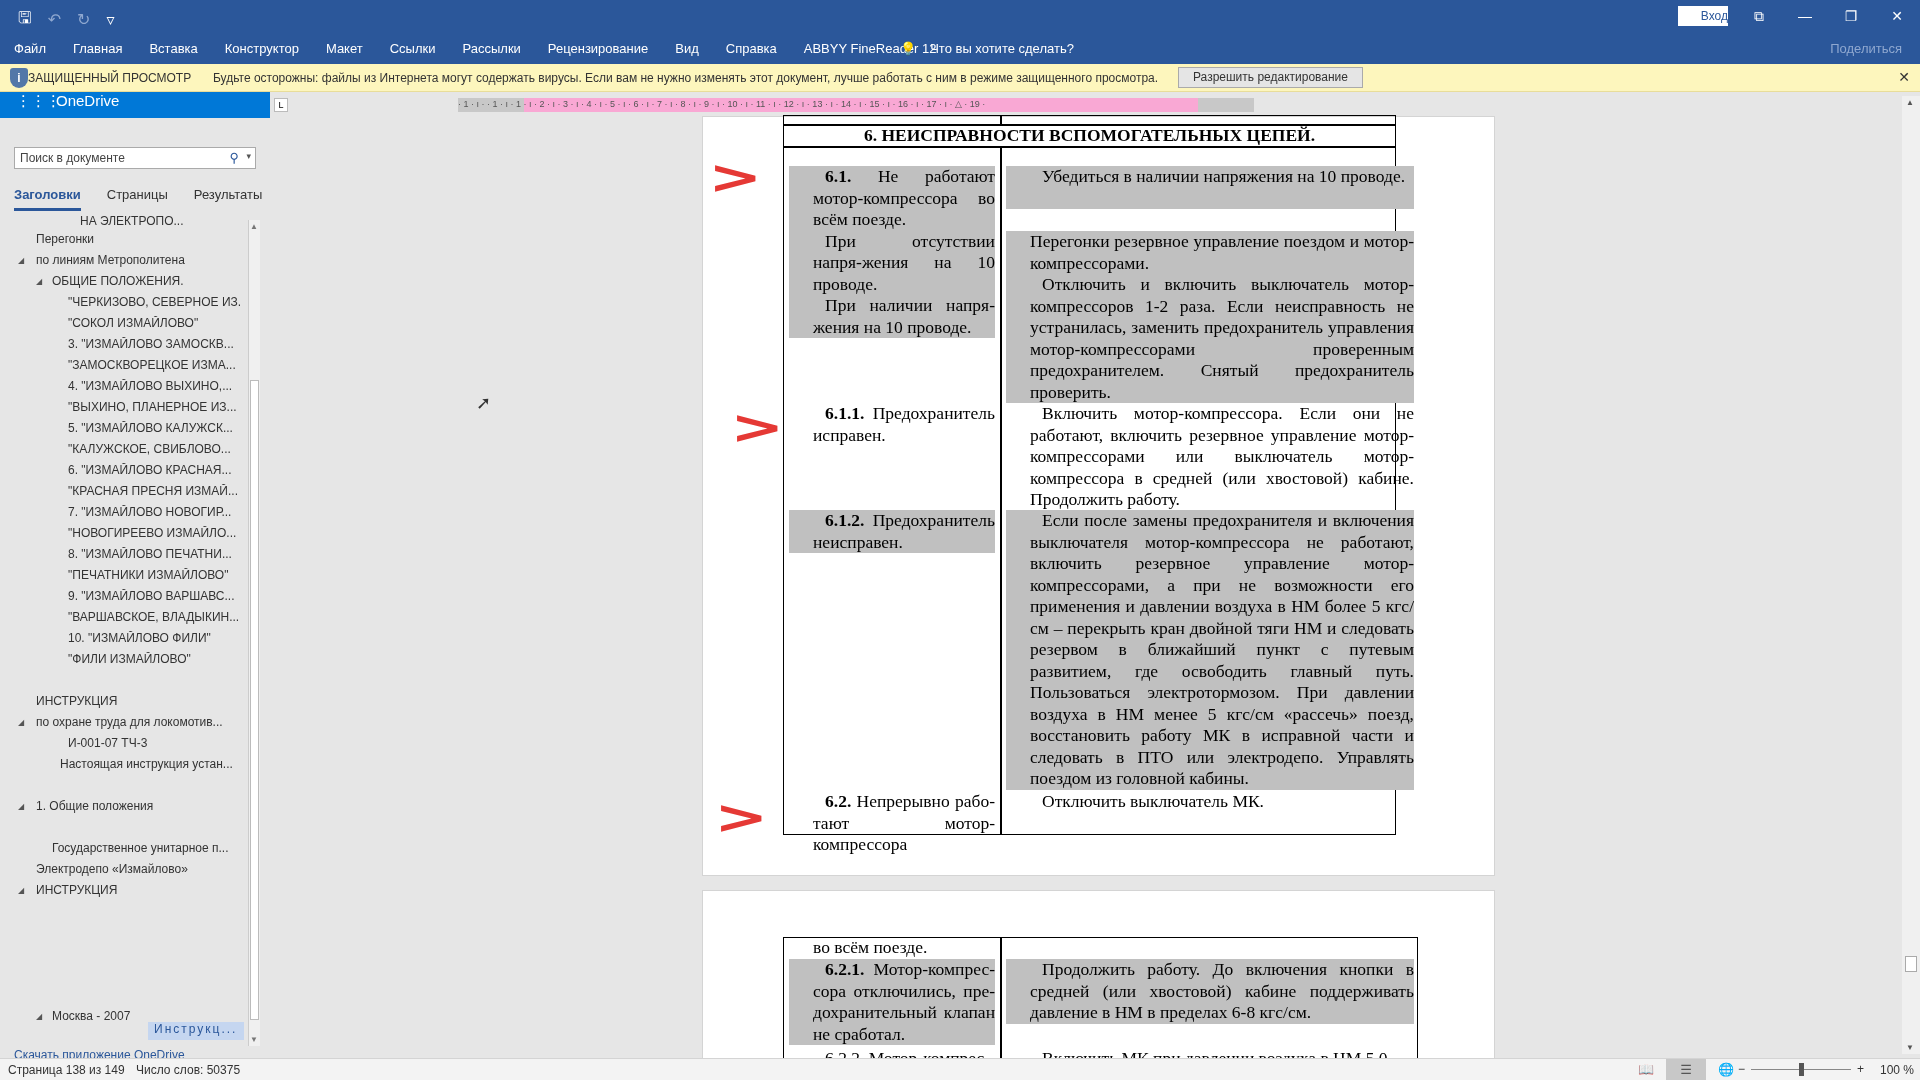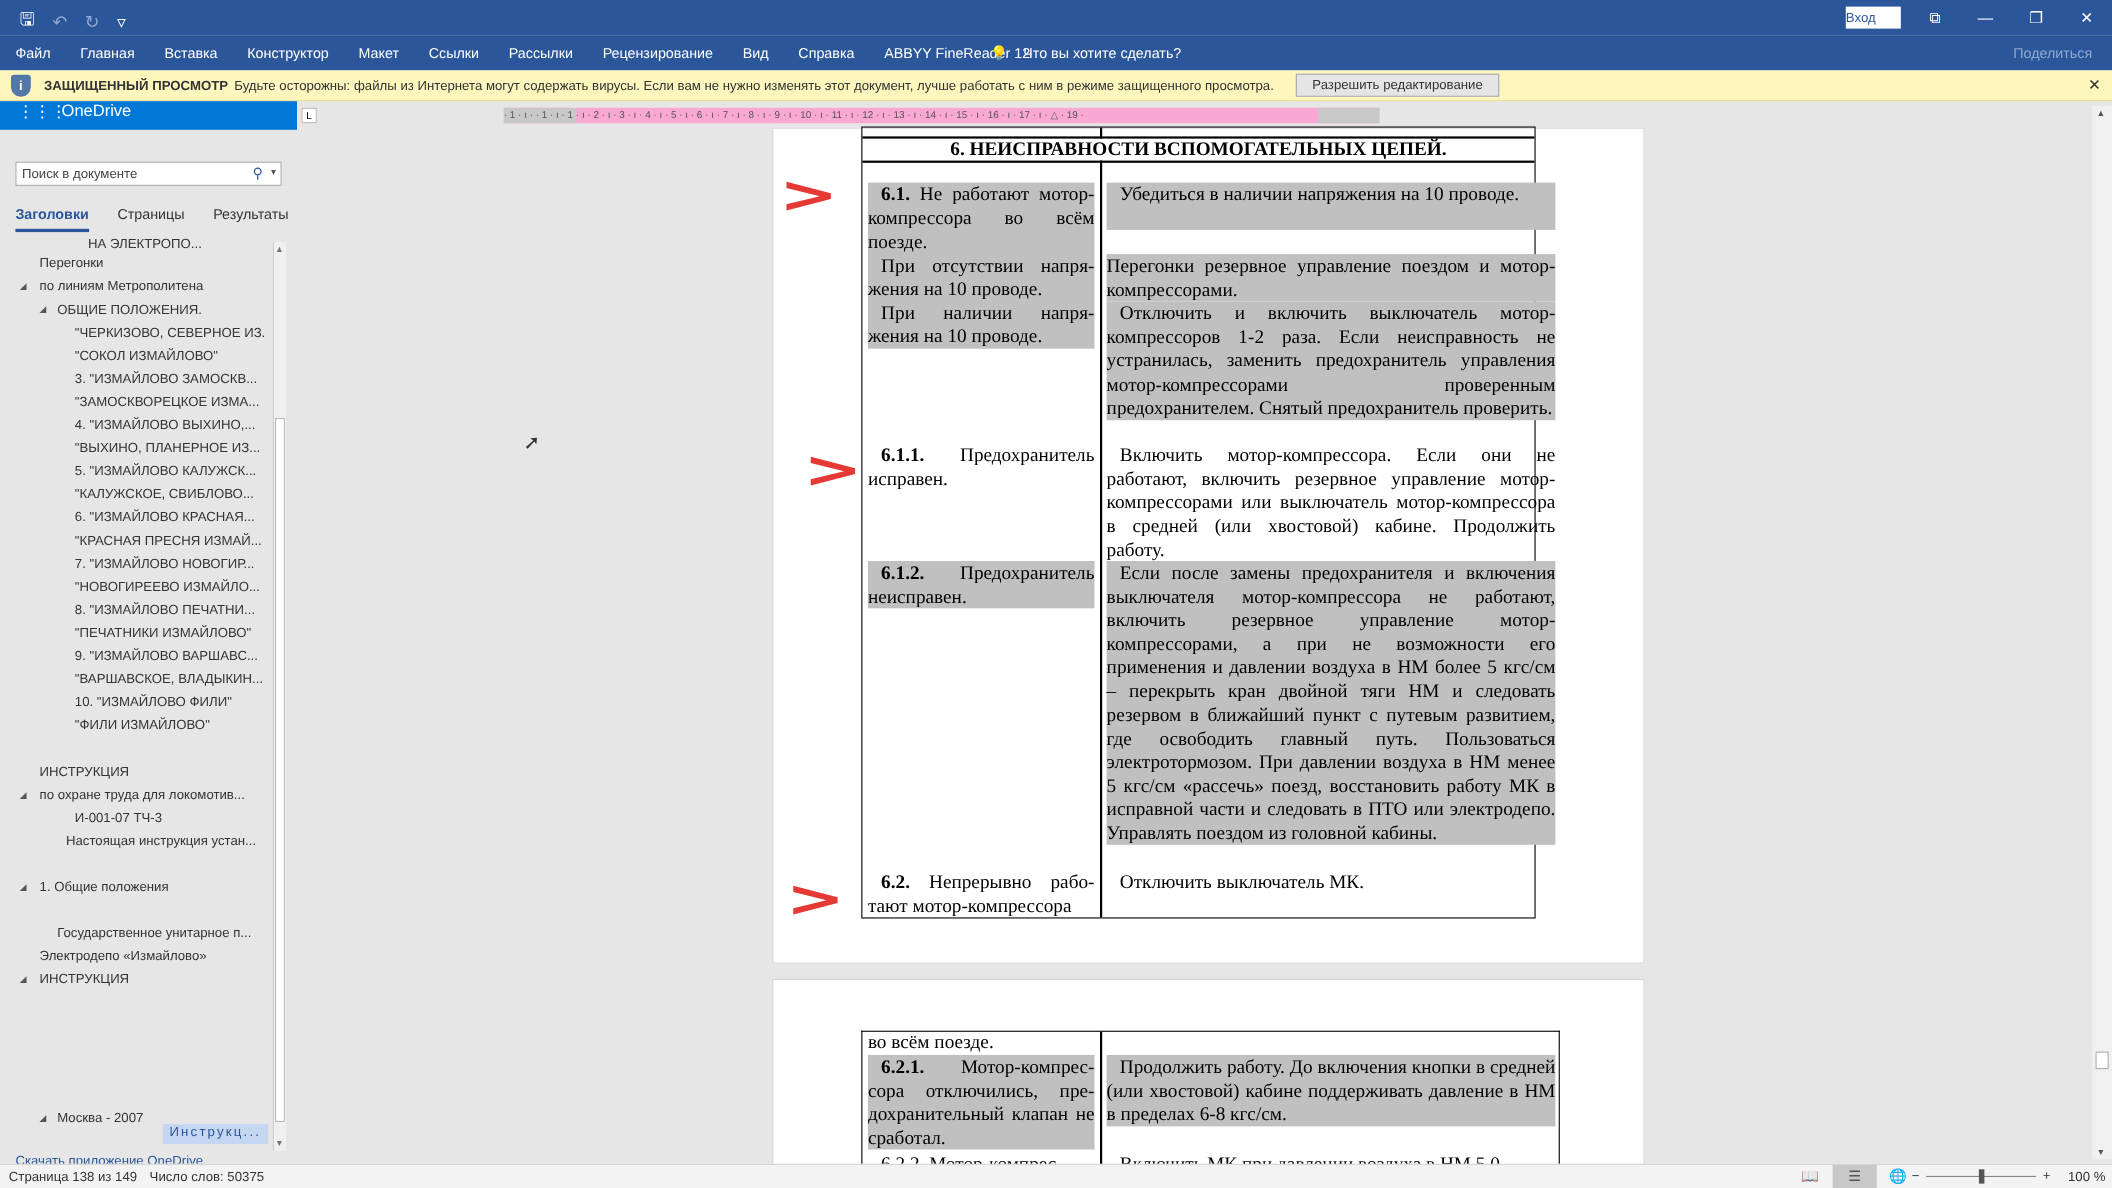--- a/index.html
+++ b/index.html
@@ -5,34 +5,34 @@
   * { box-sizing: border-box; margin: 0; padding: 0; }
   html, body { width: 1920px; height: 1080px; overflow: hidden; }
   body { font-family: "Liberation Sans", "DejaVu Sans", sans-serif; background: #e6e6e6; position: relative; }
 
   
   .titlebar { position: absolute; left: 0; top: 0; width: 1920px; height: 32px; background: #2b579a; color: #fff; }
   .qat { position: absolute; left: 18px; top: 6px; display: flex; gap: 16px; align-items: center; font-size: 16px; }
   .qat span { color: #fff; }
   .qat .dim { color: #8fa8d0; }
   .title-text { position: absolute; left: 0; width: 1920px; top: 7px; text-align: center; font-size: 13px; }
-  .signin { position: absolute; left: 1678px; top: 6px; width: 50px; height: 20px; background: #fff; color: #2b579a; font-size: 12px; text-align: left; line-height: 20px; }
+  .signin { position: absolute; left: 1678px; top: 6px; width: 50px; height: 20px; background: #fff; color: #2b579a; font-size: 12px; text-align: right; line-height: 20px; }
   .win-ctrls { position: absolute; right: 0; top: 0; display: flex; height: 32px; }
   .win-ctrls span { width: 46px; text-align: center; line-height: 32px; font-size: 14px; color: #fff; }
 
   
   .ribbon { position: absolute; left: 0; top: 32px; width: 1920px; height: 32px; background: #2b579a; color: #fff; font-size: 13px; }
   .ribbon .tabs { position: absolute; left: 14px; top: 9px; display: flex; gap: 27px; }
   .ribbon .tellme { position: absolute; left: 900px; top: 9px; display: flex; gap: 14px; }
   .ribbon .share { position: absolute; right: 18px; top: 9px; color: #8fa8d0; }
 
   
   .banner { position: absolute; left: 0; top: 64px; width: 1920px; height: 28px; background: #fdf6bd; border-bottom: 1px solid #e8dd9a; font-size: 12px; color: #333; }
   .banner .shield { position: absolute; left: 10px; top: 4px; width: 18px; height: 20px; background: #5277a8; border-radius: 3px 3px 9px 9px; color: #fff; font-size: 12px; text-align: center; line-height: 20px; font-weight: bold; }
-  .banner .bold { position: absolute; left: 40px; top: 7px; font-weight: bold; }
+  .banner .bold { position: absolute; left: 28px; top: 7px; font-weight: normal; }
   .banner .msg { position: absolute; left: 213px; top: 7px; }
   .banner .enable { position: absolute; left: 1178px; top: 3px; width: 185px; height: 21px; background: #e5e5e5; border: 1px solid #aaa; text-align: center; line-height: 19px; font-size: 12px; }
   .banner .close { position: absolute; right: 10px; top: 5px; font-size: 14px; }
 
   
   .onedrive { position: absolute; left: 0; top: 92px; width: 270px; height: 26px; background: #0078d7; color: #fff; font-size: 15px; }
   .onedrive .waffle { position: absolute; left: 16px; top: 0; }
   .onedrive .lbl { position: absolute; left: 56px; top: 0; }
 
   
@@ -59,21 +59,21 @@
 
   
   .page { position: absolute; background: #fff; border: 1px solid #d4d4d4; }
   .page1 { left: 702px; top: 116px; width: 793px; height: 760px; }
   .page2 { left: 702px; top: 890px; width: 793px; height: 170px; }
 
   .doc { font-family: "Liberation Serif", "DejaVu Serif", serif; font-size: 17.5px; color: #000; line-height: 21.5px; }
   .tbl { position: absolute; border: 1.5px solid #000; }
   .tbl .vline { position: absolute; top: 0; bottom: 0; width: 1.5px; background: #000; }
   .tbl .hline { position: absolute; left: 0; right: 0; height: 1.5px; background: #000; }
-  .cell { position: absolute; text-align: justify; }
+  .cell { position: absolute; text-align: justify; padding-left: 24px; }
   .shade { background: #c0c0c0; }
   .doc b { font-weight: bold; }
   .heading { position: absolute; left: 0; right: 0; text-align: center; font-weight: bold; }
 
   .arrow { position: absolute; color: #e53935; font-family: "DejaVu Sans", sans-serif; font-size: 46px; font-weight: bold; transform: scaleX(1.4); }
 
   
   .vscroll { position: absolute; left: 1902px; top: 96px; width: 18px; height: 958px; background: #f0f0f0; }
   .vscroll .thumb { position: absolute; left: 3px; top: 860px; width: 12px; height: 16px; background: #fff; border: 1px solid #aaa; }
   .vscroll .up { position: absolute; top: 2px; left: 4px; font-size: 8px; color: #555; }

